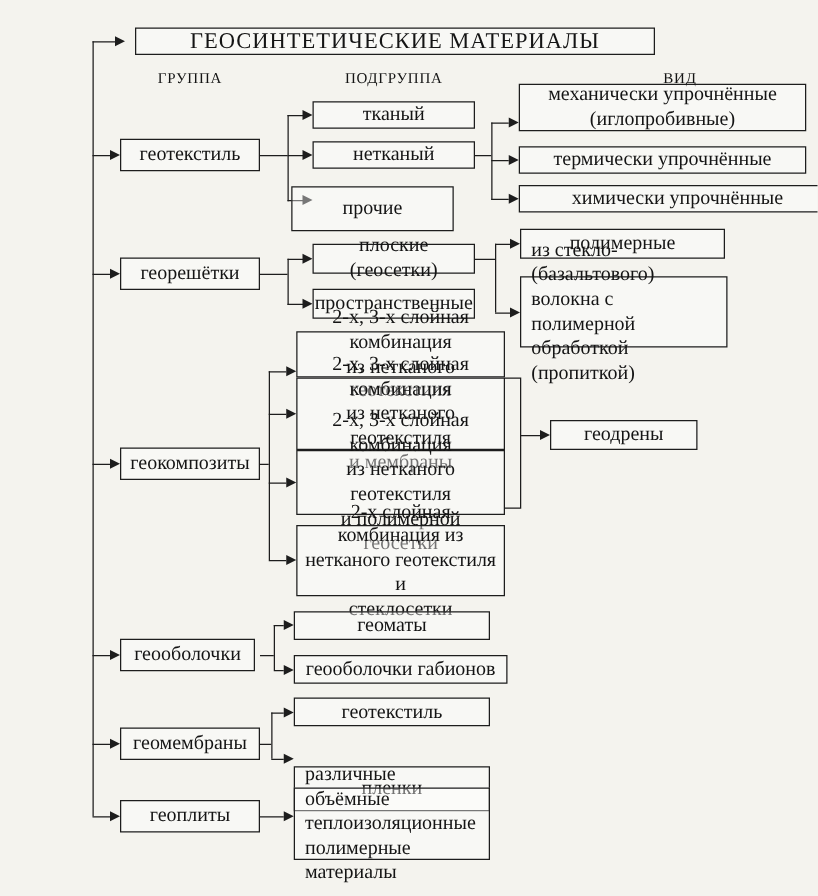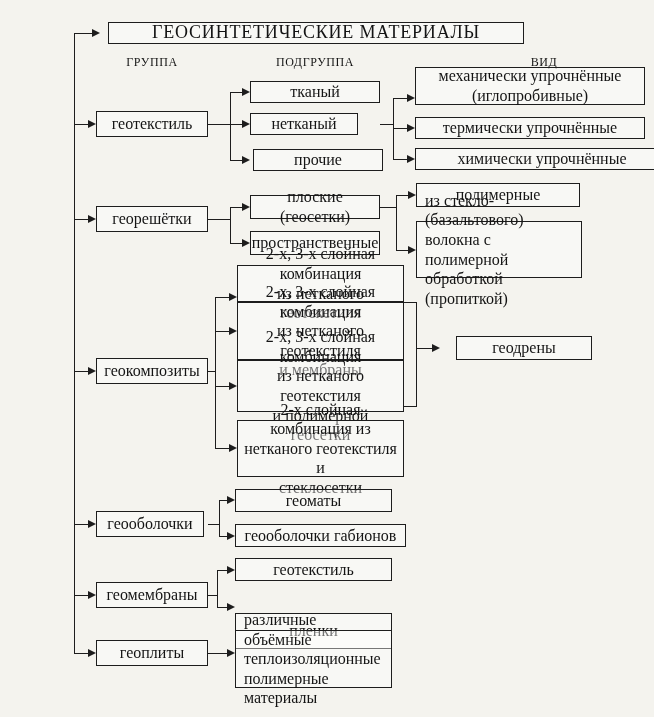--- a/index.html
+++ b/index.html
@@ -55,22 +55,22 @@
   <div class="box" style="left:96px;top:111px;width:112px;height:26px">геотекстиль</div>
   <div class="hl" style="left:208px;top:124px;width:22px"></div>
   <div class="vl" style="left:230px;top:92px;height:69px"></div>
   <div class="hl" style="left:230px;top:92px;width:13px"></div>
   <div class="ar" style="left:242px;top:88px"></div>
   <div class="hl" style="left:230px;top:124px;width:13px"></div>
   <div class="ar" style="left:242px;top:120px"></div>
   <div class="hl" style="left:230px;top:160px;width:13px"></div>
   <div class="ar" style="left:242px;top:156px"></div>
   <div class="box" style="left:250px;top:81px;width:130px;height:22px">тканый</div>
-  <div class="box" style="left:250px;top:113px;width:108px;height:22px">нетканый</div>
-  <div class="box" style="left:253px;top:149px;width:130px;height:22px">прочие</div>
+  <div class="box" style="left:250px;top:113px;width:130px;height:22px">нетканый</div>
+  <div class="box" style="left:233px;top:149px;width:130px;height:36px">прочие</div>
   <div class="hl" style="left:380px;top:124px;width:13px"></div>
   <div class="vl" style="left:393px;top:98px;height:62px"></div>
   <div class="hl" style="left:393px;top:98px;width:14px"></div>
   <div class="ar" style="left:407px;top:94px"></div>
   <div class="hl" style="left:393px;top:128px;width:14px"></div>
   <div class="ar" style="left:407px;top:124px"></div>
   <div class="hl" style="left:393px;top:159px;width:14px"></div>
   <div class="ar" style="left:407px;top:155px"></div>
   <div class="box" style="left:415px;top:67px;width:230px;height:38px">механически упрочнённые
 (иглопробивные)</div>
@@ -121,21 +121,21 @@
 из нетканого геотекстиля
 и полимерной геосетки</div>
   <div class="box" style="left:237px;top:420px;width:167px;height:57px">2-х слойная комбинация из
 нетканого геотекстиля и
 стеклосетки</div>
   <div class="hl" style="left:404px;top:302px;width:12px"></div>
   <div class="hl" style="left:404px;top:406px;width:12px"></div>
   <div class="vl" style="left:416px;top:302px;height:105px"></div>
   <div class="hl" style="left:416px;top:348px;width:16px"></div>
   <div class="ar" style="left:432px;top:344px"></div>
-  <div class="box" style="left:456px;top:336px;width:136px;height:24px">геодрены</div>
+  <div class="box" style="left:440px;top:336px;width:118px;height:24px">геодрены</div>
 
   <div class="hl" style="left:74px;top:524px;width:16px"></div>
   <div class="ar" style="left:88px;top:520px"></div>
   <div class="box" style="left:96px;top:511px;width:108px;height:26px">геооболочки</div>
   <div class="hl" style="left:208px;top:524px;width:11px"></div>
   <div class="vl" style="left:219px;top:500px;height:36px"></div>
   <div class="hl" style="left:219px;top:500px;width:8px"></div>
   <div class="ar" style="left:227px;top:496px"></div>
   <div class="hl" style="left:219px;top:536px;width:8px"></div>
   <div class="ar" style="left:227px;top:532px"></div>

